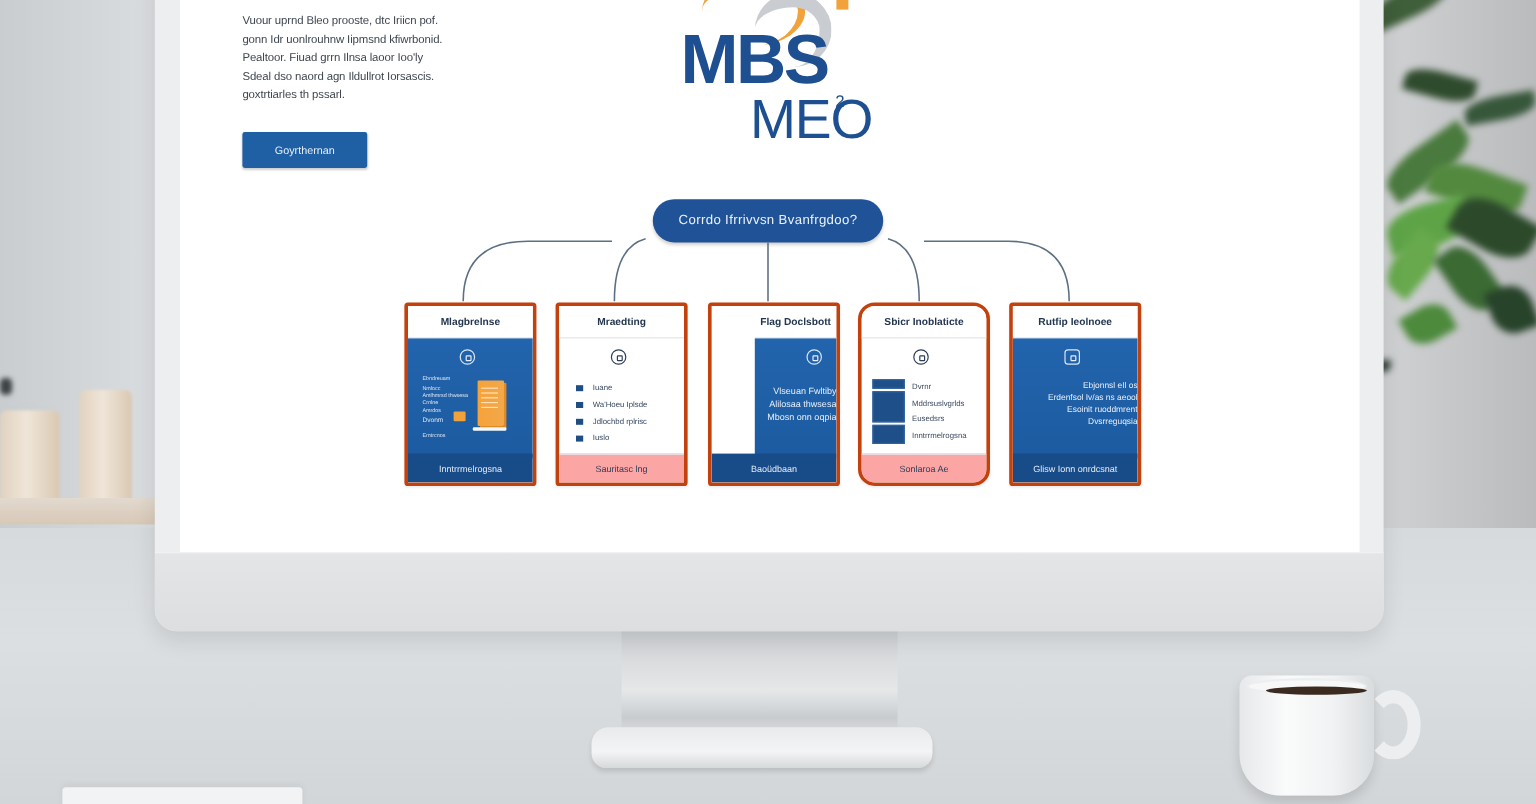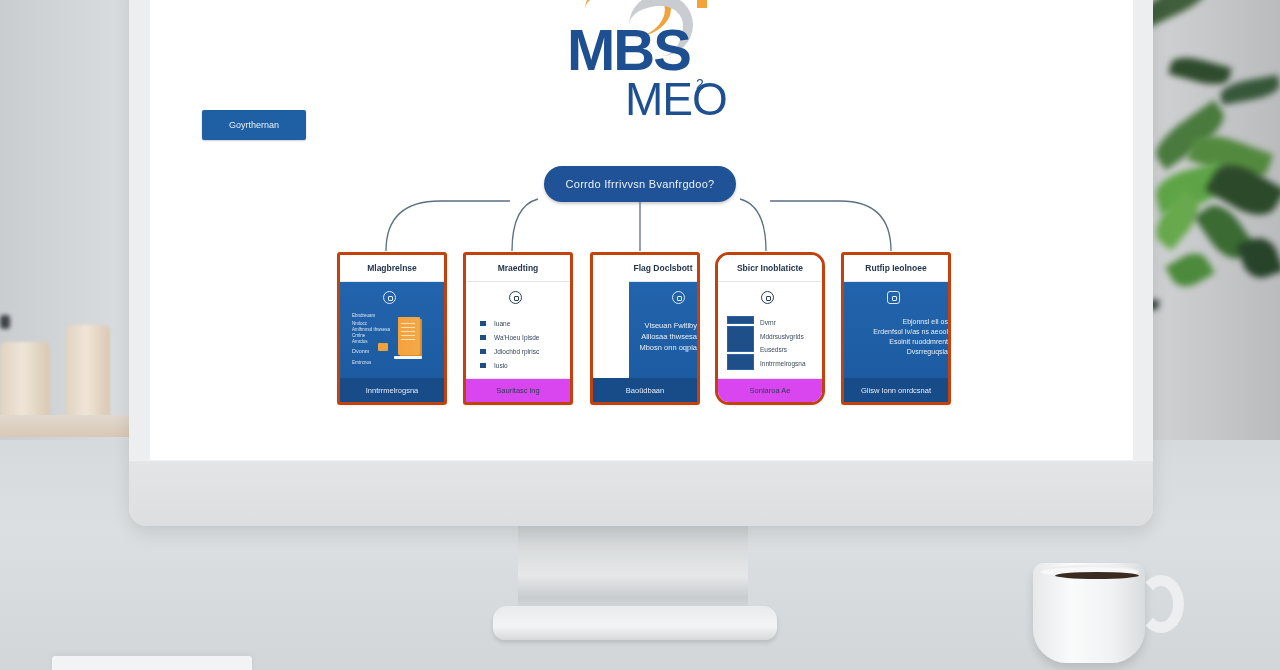--- a/index.html
+++ b/index.html
@@ -72,21 +72,21 @@
 
   .card{position:absolute;top:272px;width:110px;height:153px;border:3px solid #c2410c;border-radius:3px;
     background:#fff;overflow:hidden;box-shadow:0 1px 2px rgba(0,0,0,.06);cursor:pointer;}
   .card-head{height:27px;display:flex;align-items:center;justify-content:center;font-size:8.5px;font-weight:bold;
     color:#24364f;border-bottom:1px solid #e3e6ea;background:#fff;}
   .card-body{position:relative;height:100px;}
   .card.blue .card-body{background:linear-gradient(180deg,#2264ad,#1c5ba0);}
   .card-foot{position:absolute;bottom:0;left:0;width:100%;height:24px;display:flex;align-items:center;justify-content:center;
     font-size:7.5px;}
   .card.blue .card-foot{background:#184c88;color:#e4ecf7;}
-  .card.white .card-foot{background:#d946ef;color:#2c3d55;border-top:1px solid #e3e6ea;}
+  .card.white .card-foot{background:#fca5a5;color:#2c3d55;border-top:1px solid #e3e6ea;}
 
   .c-icon{position:absolute;left:43px;top:9px;width:13px;height:13px;border-radius:50%;border:1px solid #dbe7f5;}
   .card.white .c-icon{border-color:#2a3e58;}
   .c-icon::after{content:"";position:absolute;left:4px;top:4px;width:3px;height:3px;border:1px solid currentColor;border-radius:1px;}
   .card.blue .c-icon{color:#e6eef9;}
   .card.white .c-icon{color:#2a3e58;}
 
   .c-text{position:absolute;left:0;width:100%;text-align:right;color:#e9f0fa;font-size:7.5px;line-height:11px;}
   .list{position:absolute;left:14px;top:34px;}
   .list-item{display:flex;align-items:center;height:14px;font-size:6.5px;color:#34465e;}
@@ -138,20 +138,27 @@
 <div class="mug">
   <div class="mug-rim">
       <div class="coffee"></div>
     </div>
 </div>
 <div class="mug-handle"></div>
 
 <div class="monitor">
   <div class="screen">
 
+    <div class="intro">
+      <p>Vuour uprnd Bleo prooste, dtc Iriicn pof.</p>
+      <p>gonn Idr uonlrouhnw Iipmsnd kfiwrbonid.</p>
+      <p>Pealtoor. Fiuad grrn Ilnsa laoor Ioo'ly</p>
+      <p>Sdeal dso naord agn Ildullrot Iorsascis.</p>
+      <p>goxtrtiarles th pssarl.</p>
+    </div>
 
     <button class="cta">Goyrthernan</button>
 
     <div class="logo">
       <div class="logo-swoosh-o"></div>
       <div class="logo-swoosh-g"></div>
       <div class="logo-square"></div>
       <div class="logo-mbs">MBS</div>
       <div class="logo-meo">MEO</div>
       <div class="logo-sup">2</div>

